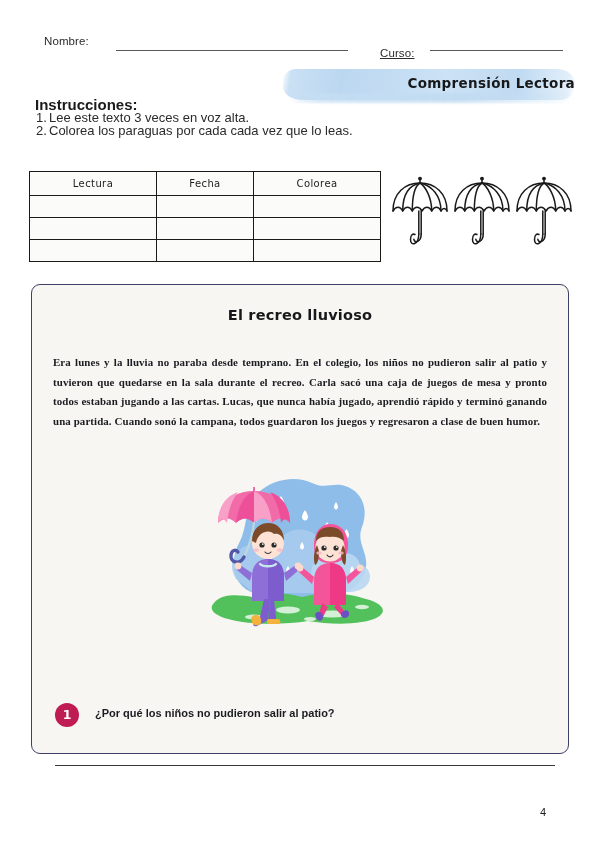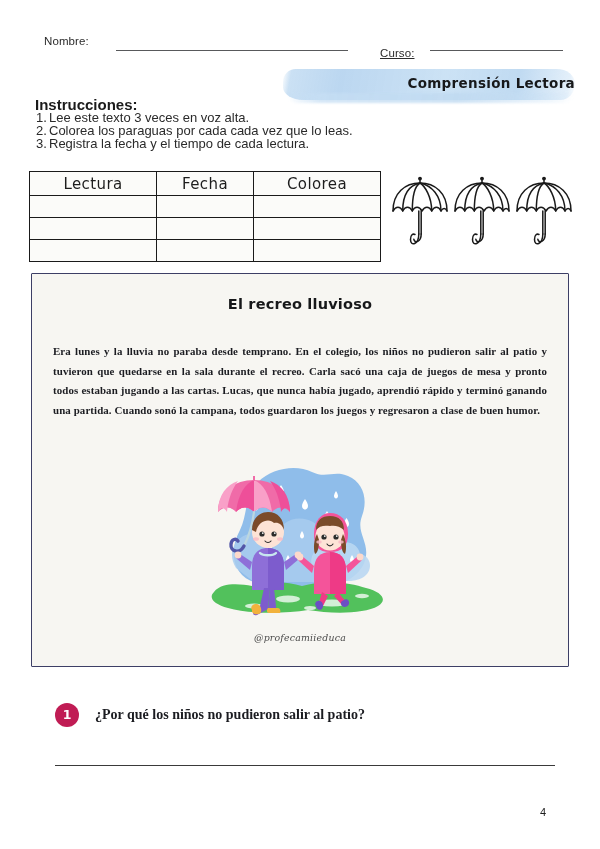--- a/index.html
+++ b/index.html
@@ -111,21 +111,21 @@
     width: 348px;
     border-collapse: collapse;
     table-layout: fixed;
   }
   .log-table td {
     border: 1.4px solid #1a1a1a;
     height: 21px;
     background: #fbfbf9;
     text-align: center;
     font-family: "DejaVu Sans", sans-serif;
-    font-size: 15px;
+    font-size: 10px;
     color: #1d1d1d;
     padding: 0;
   }
   .log-table .col-a { width: 126px; }
   .log-table .col-b { width: 96px; }
   .log-table .col-c { width: 126px; }
   .log-table tr.head td { height: 23px; letter-spacing: .4px; }
 
   
   .umbrellas {
@@ -138,25 +138,25 @@
     top: 0;
     width: 58px; height: 76px;
   }
   #umbrella-1 { left: 0; }
   #umbrella-2 { left: 62px; }
   #umbrella-3 { left: 124px; }
 
   
   .story-card {
     position: absolute;
-    left: 31px; top: 273px;
-    width: 538px; height: 394px;
+    left: 31px; top: 284px;
+    width: 538px; height: 470px;
     box-sizing: border-box;
     border: 1.7px solid #3d3f66;
-    border-radius: 1px;
+    border-radius: 9px;
     background: #f7f6f2;
   }
   .story-title {
     position: absolute;
     left: 0; right: 0; top: 22px;
     text-align: center;
     font-family: "DejaVu Sans", sans-serif;
     font-size: 14.5px;
     font-weight: 700;
     letter-spacing: .2px;
@@ -206,22 +206,22 @@
     color: #ffffff;
     font-family: "DejaVu Sans", sans-serif;
     font-size: 12.5px;
     font-weight: 700;
     line-height: 24px;
     text-align: center;
   }
   .q-text {
     position: absolute;
     left: 40px; top: 4px;
-    font-family: Liberation Serif, serif;
-    font-size: 14px;
+    font-family: Liberation Sans, sans-serif;
+    font-size: 11px;
     font-weight: 600;
     color: #1b1c21;
   }
   .answer-line {
     position: absolute;
     left: 55px; top: 765px;
     width: 500px; height: 0;
     border-bottom: 1.5px solid #3a3a3a;
   }
 
@@ -248,23 +248,20 @@
   <div class="banner-text">Comprensión Lectora</div>
 </div>
 
 <div class="instr-title">Instrucciones:</div>
 <div class="instr-list">
   <div class="instr-item">
     <span class="instr-num">1.</span><span>Lee este texto 3 veces en voz alta.</span>
   </div>
   <div class="instr-item">
     <span class="instr-num">2.</span><span>Colorea los paraguas por cada cada vez que lo leas.</span>
-  </div>
-  <div class="instr-item">
-    <span class="instr-num">3.</span><span>Registra la fecha y el tiempo de cada lectura.</span>
   </div>
 </div>
 
 <table class="log-table">
   <tbody>
     <tr class="head">
       <td class="col-a">Lectura</td>
       <td class="col-b">Fecha</td>
       <td class="col-c">Colorea</td>
     </tr>
@@ -431,21 +428,20 @@
       <circle cx="132" cy="81" r="2.6" fill="#2b2b2b"></circle>
       <circle cx="144" cy="81" r="2.6" fill="#2b2b2b"></circle>
       <circle cx="132.8" cy="80.1" r=".9" fill="#ffffff"></circle>
       <circle cx="144.8" cy="80.1" r=".9" fill="#ffffff"></circle>
       <ellipse cx="127" cy="86" rx="2.8" ry="1.7" fill="#f8b9c4" opacity=".85"></ellipse>
       <ellipse cx="149" cy="86" rx="2.8" ry="1.7" fill="#f8b9c4" opacity=".85"></ellipse>
       <path d="M135 88 C136.5 90.5 139.5 90.5 141 88" stroke="#2b2b2b" stroke-width="1.1" fill="none" stroke-linecap="round"></path>
     </g>
   </svg>
 
-  <div class="watermark">@profecamiieduca</div>
 </div>
 
 <div class="question-row">
   <div class="q-badge">1</div>
   <div class="q-text">¿Por qué los niños no pudieron salir al patio?</div>
 </div>
 <div class="answer-line"></div>
 
 <div class="page-number">4</div>
 

